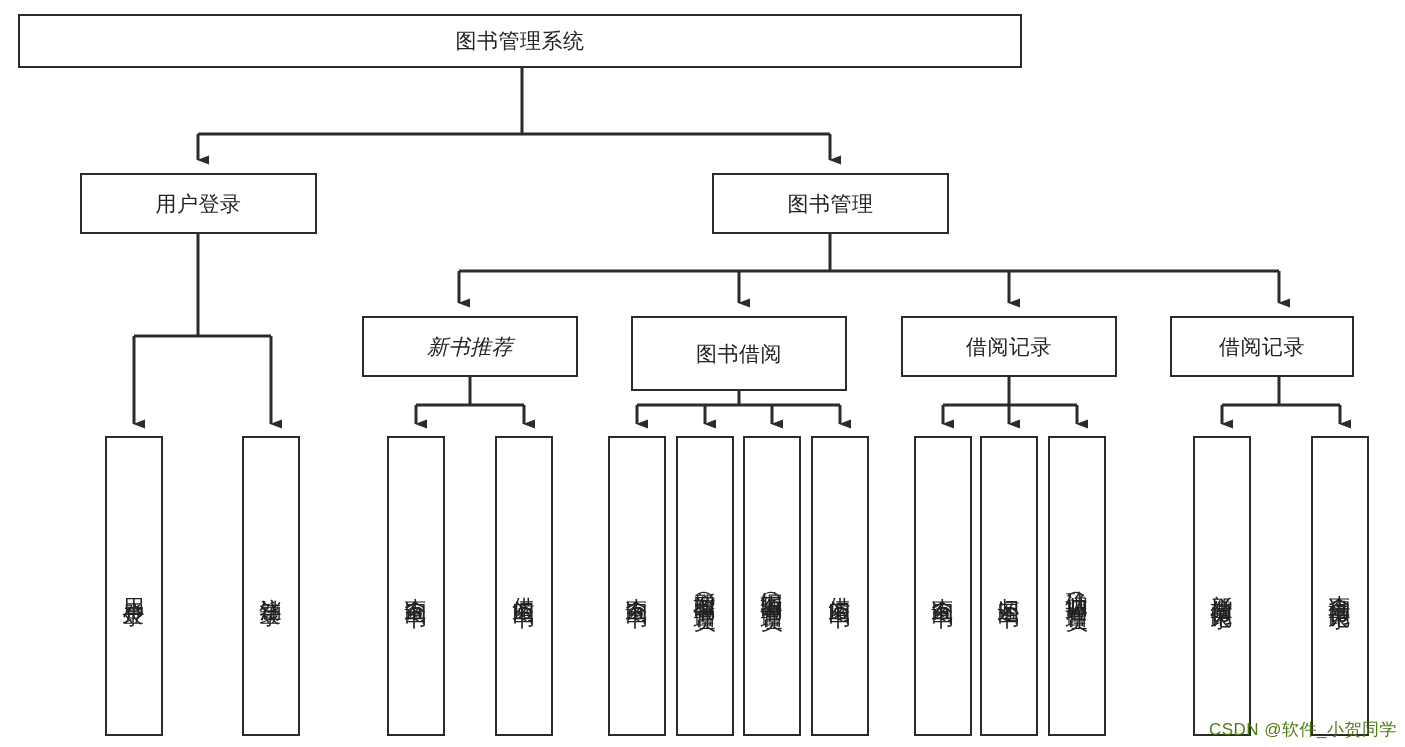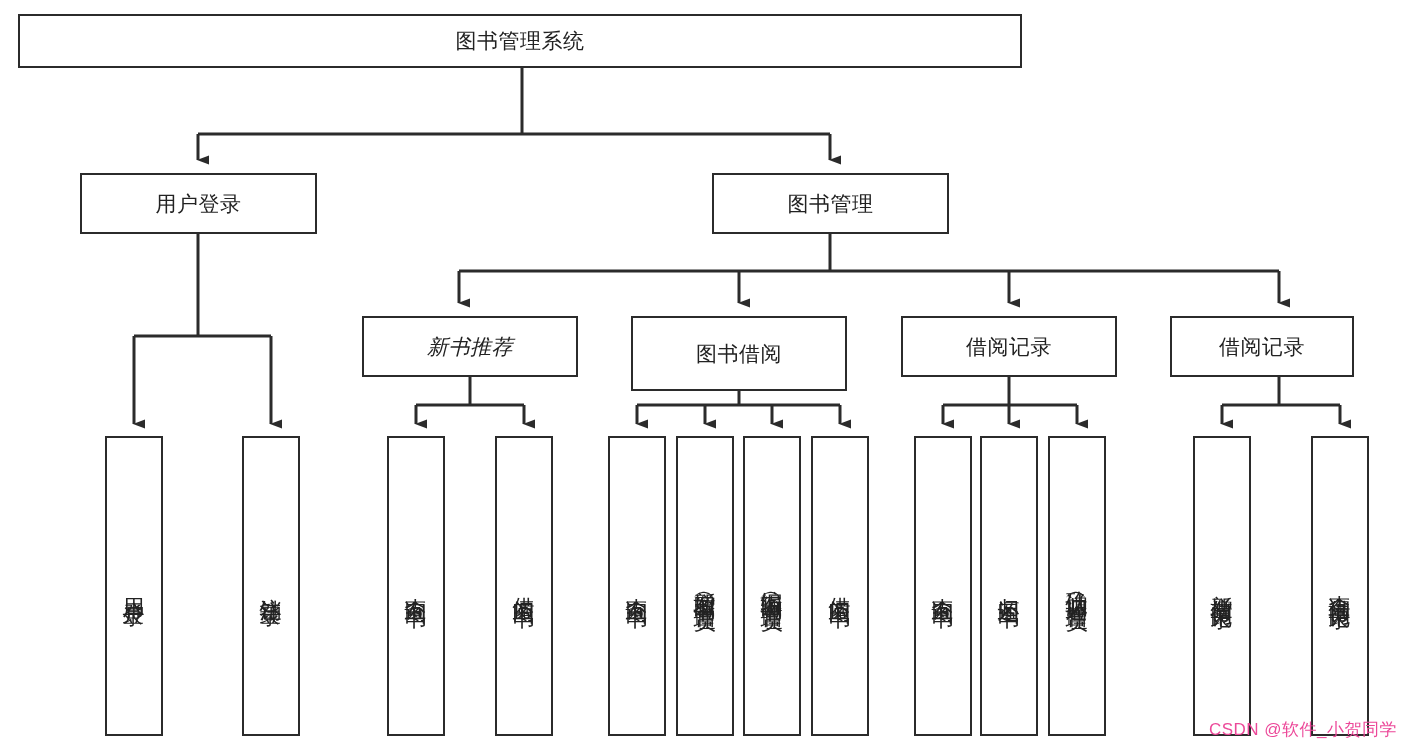--- a/index.html
+++ b/index.html
@@ -48,21 +48,21 @@
     letter-spacing: 3px;
     line-height: 1.05;
     white-space: nowrap;
     text-align: center;
   }
   .watermark {
     position: absolute;
     right: 8px;
     bottom: 6px;
     font-size: 17px;
-    color: #ec4899;
+    color: #4d7c0f;
     white-space: nowrap;
     letter-spacing: 0.5px;
   }
 </style>
 </head>
 <body>
 
 <div id="canvas">
 
   <svg id="wires" viewBox="0 0 1405 747" xmlns="http://www.w3.org/2000/svg">

